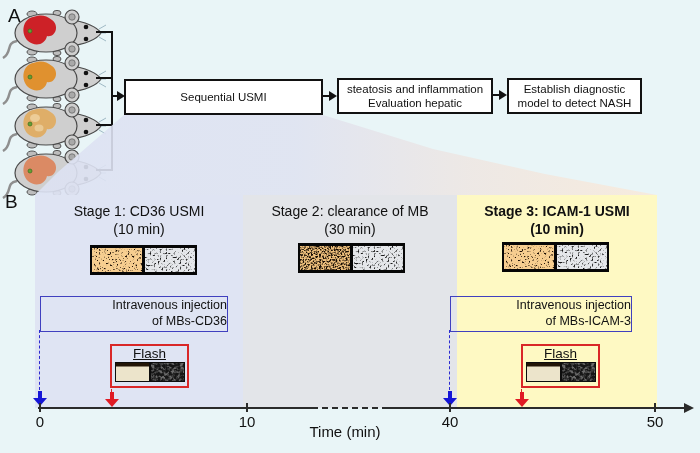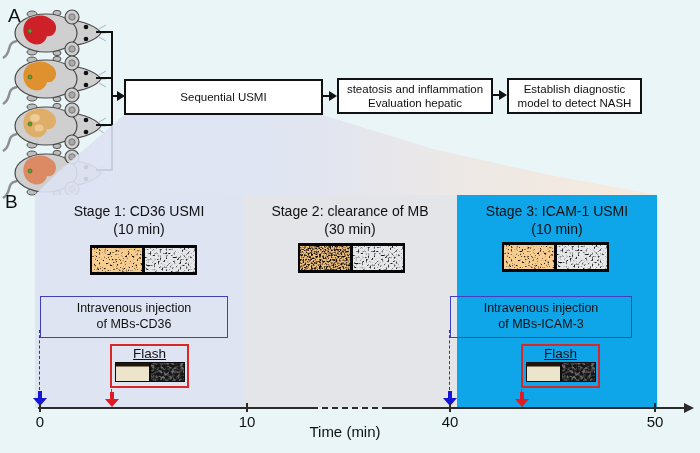--- a/index.html
+++ b/index.html
@@ -34,22 +34,22 @@
     background:linear-gradient(90deg,#dde2f3 0%,#dfe3f1 42%,#eee7e3 70%,#f8eadb 100%);
     opacity:0.9;
     clip-path:polygon(89px 0px, 288px 0px, 398px 34px, 510px 59px, 622px 80px, 0px 80px, 23px 57px);
   }
 
   
   .stage { position:absolute; top:195px; height:213px; }
   .stage-title { position:absolute; top:7px; left:0; width:100%; text-align:center; font-size:14px; line-height:1.3; color:#111; }
   .us-img { position:absolute; width:107px; height:30px; display:block; }
   .inj-box {
-    position:absolute; border:1.5px solid #4040bf; height:42px;
-    display:flex; flex-direction:column; justify-content:center; align-items:center;
+    position:absolute; border:1.5px solid #4040bf; height:36px;
+    display:flex; flex-direction:column; justify-content:center; align-items:flex-end;
     text-align:center; font-size:12.5px; line-height:1.25; color:#111;
   }
   .flash-box {
     position:absolute; border:2px solid #d92727; width:79px; height:44px;
     display:flex; flex-direction:column; align-items:center;text-decoration:underline;
   }
   .flash-label { font-size:13.5px; line-height:1.2; margin-top:0px; color:#111; }
   .flash-img { width:70px; height:20px; display:block; }
 
   .v-dash-blue { position:absolute; width:0; border-left:1.5px dashed #2a2ad0; }
@@ -235,21 +235,21 @@
       <div>Stage 1: CD36 USMI</div>
       <div>(10 min)</div>
     </div>
   </div>
   <div class="stage" style="left: 243px; width: 214px; background-color: rgb(227, 229, 233);">
     <div class="stage-title">
       <div>Stage 2: clearance of MB</div>
       <div>(30 min)</div>
     </div>
   </div>
-  <div class="stage" style="left: 457px; width: 200px; background-color: #0ea5e9;">
+  <div class="stage" style="left: 457px; width: 200px; background-color: #fef9c3; font-weight: bold;">
     <div class="stage-title">
       <div>Stage 3: ICAM-1 USMI</div>
       <div>(10 min)</div>
     </div>
   </div>
 
   <svg class="us-img" style="left:90px; top:245px;" viewBox="0 0 107 30" preserveAspectRatio="none">
     <rect width="107" height="30" fill="#060606"></rect>
     <rect x="2" y="3" width="50" height="24" fill="#1c0e03"></rect>
     <rect x="2" y="3" width="50" height="24" filter="url(#f-amber)"></rect>

